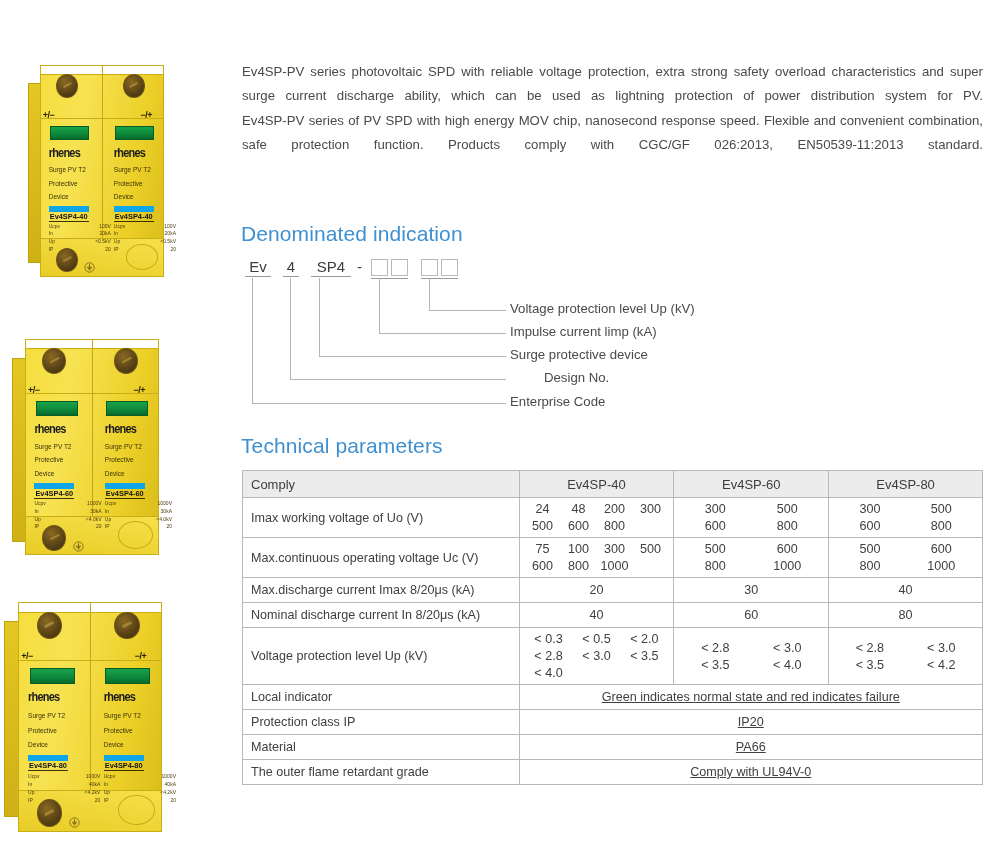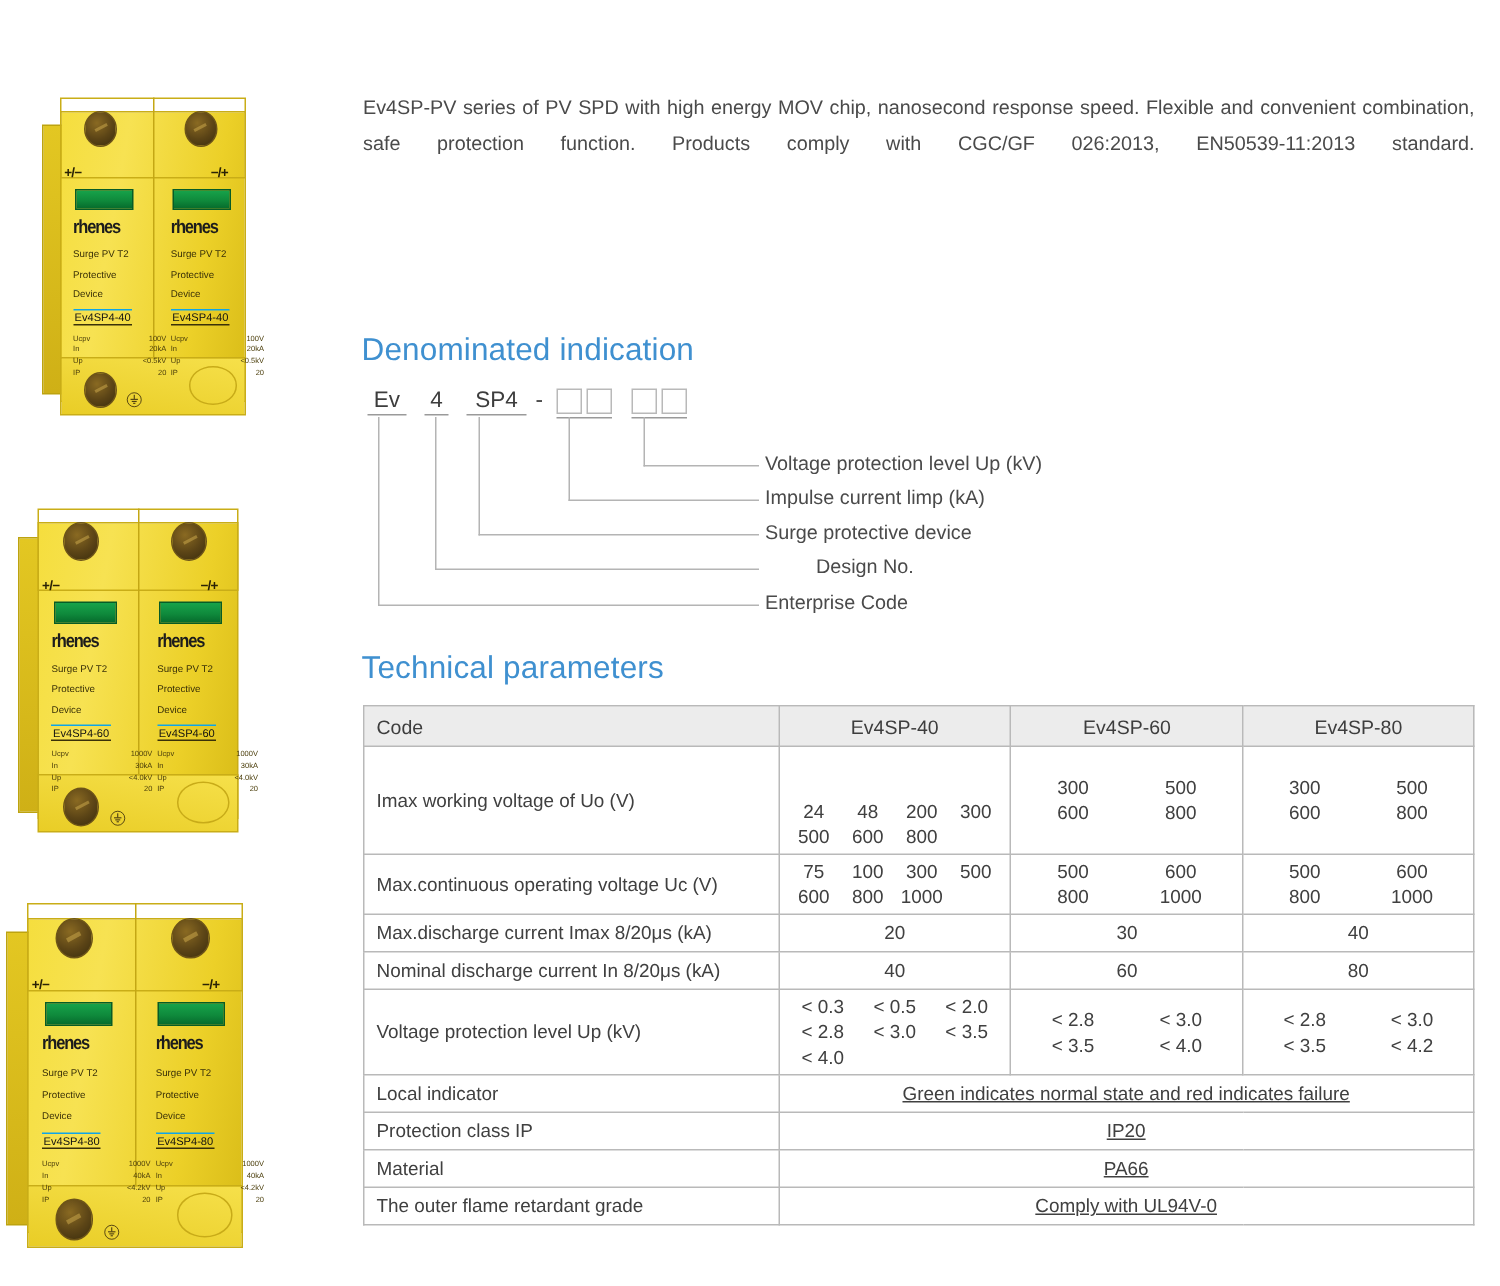--- a/index.html
+++ b/index.html
@@ -70,22 +70,22 @@
   .brand {
     position:absolute; font-weight:700; color:#1c1c1c;
     font-size:11px; letter-spacing:-0.8px;
     transform: scaleY(1.15);
   }
   .lbl {
     position:absolute; color:#3a3108; font-size:6.5px; line-height:1.42;
     white-space:nowrap;
   }
   .model-line {
-    position:absolute; color:#111; font-size:7.4px; font-weight:400;
-    border-top:1px solid #0ea5e9; border-bottom:1px solid #3a3108;
+    position:absolute; color:#111; font-size:7.4px; font-weight:700;
+    border-top:6px solid #0ea5e9; border-bottom:1px solid #3a3108;
     padding:0 1px; white-space:nowrap;
   }
   .spec {
     position:absolute; font-size:5px; color:#4a3d0a; width:42%;
     line-height:1.55;
   }
   .spec div { display:flex; justify-content:space-between; }
   .earth {
     position:absolute; width:11px; height:11px;
   }
@@ -384,20 +384,21 @@
             <line x1="7" y1="12" x2="13" y2="12" stroke="#3a2c0d" stroke-width="1.2"></line>
             <line x1="8.6" y1="14.3" x2="11.4" y2="14.3" stroke="#3a2c0d" stroke-width="1.2"></line>
           </svg></div>
       </div>
     </div>
 
   <div id="content">
 
 
     <div id="brief-body">
+      <p class="j">Ev4SP-PV series photovoltaic SPD with reliable voltage protection, extra strong safety overload characteristics and super surge current discharge ability, which can be used as lightning protection  of power distribution system for PV.</p>
       <p class="j">Ev4SP-PV  series of PV SPD with high energy MOV chip, nanosecond response speed. Flexible and convenient combination, safe protection function. Products comply with CGC/GF 026:2013, EN50539-11:2013 standard.</p>
     </div>
 
     <h2 class="section-title" id="denom-title">Denominated indication</h2>
 
     <div id="nomen">
 
       <div class="code-tok" style="left:4px;  top:0; width:26px;">Ev</div>
       <div class="code-tok" style="left:42px; top:0; width:16px;">4</div>
       <div class="code-tok" style="left:70px; top:0; width:40px;">SP4</div>
@@ -430,31 +431,31 @@
       <div class="lead lead-v" style="left:11px;  top:20px;  height:126px;"></div>
       <div class="lead lead-h" style="left:11px;  top:145px; width:254px;"></div>
       <div class="lead-label" style="left:269px; top:136px;">Enterprise Code</div>
     </div>
 
     <h2 class="section-title" id="tech-title">Technical parameters</h2>
 
     <table id="tech-table">
       <thead>
         <tr>
-          <th class="first" style="width:277px;">Code</th>
+          <th class="first" style="width:277px;">Comply</th>
           <th style="width:155px;">Ev4SP-40</th>
           <th style="width:155px;">Ev4SP-60</th>
           <th style="width:154px;">Ev4SP-80</th>
         </tr>
       </thead>
       <tbody id="tech-body">
           <tr>
             <td class="param">Imax working voltage of Uo (V)</td>
             <td class="val">
-              <div class="grid3" style="grid-template-columns: repeat(4, 1fr); margin-top: 32px;">
+              <div class="grid3" style="grid-template-columns: repeat(4, 1fr);">
                 <span>24</span>
                 <span>48</span>
                 <span>200</span>
                 <span>300</span>
                 <span>500</span>
                 <span>600</span>
                 <span>800</span>
               </div>
             </td>
             <td class="val">

